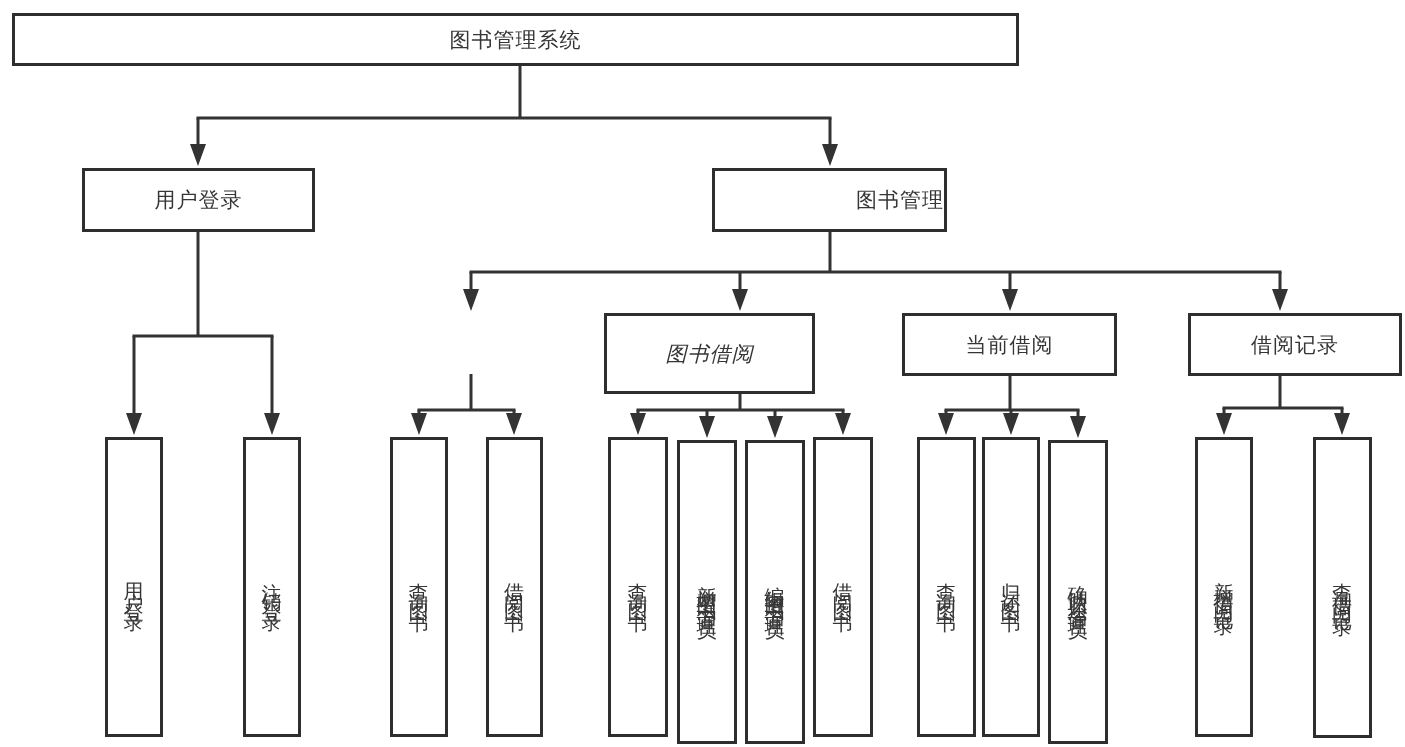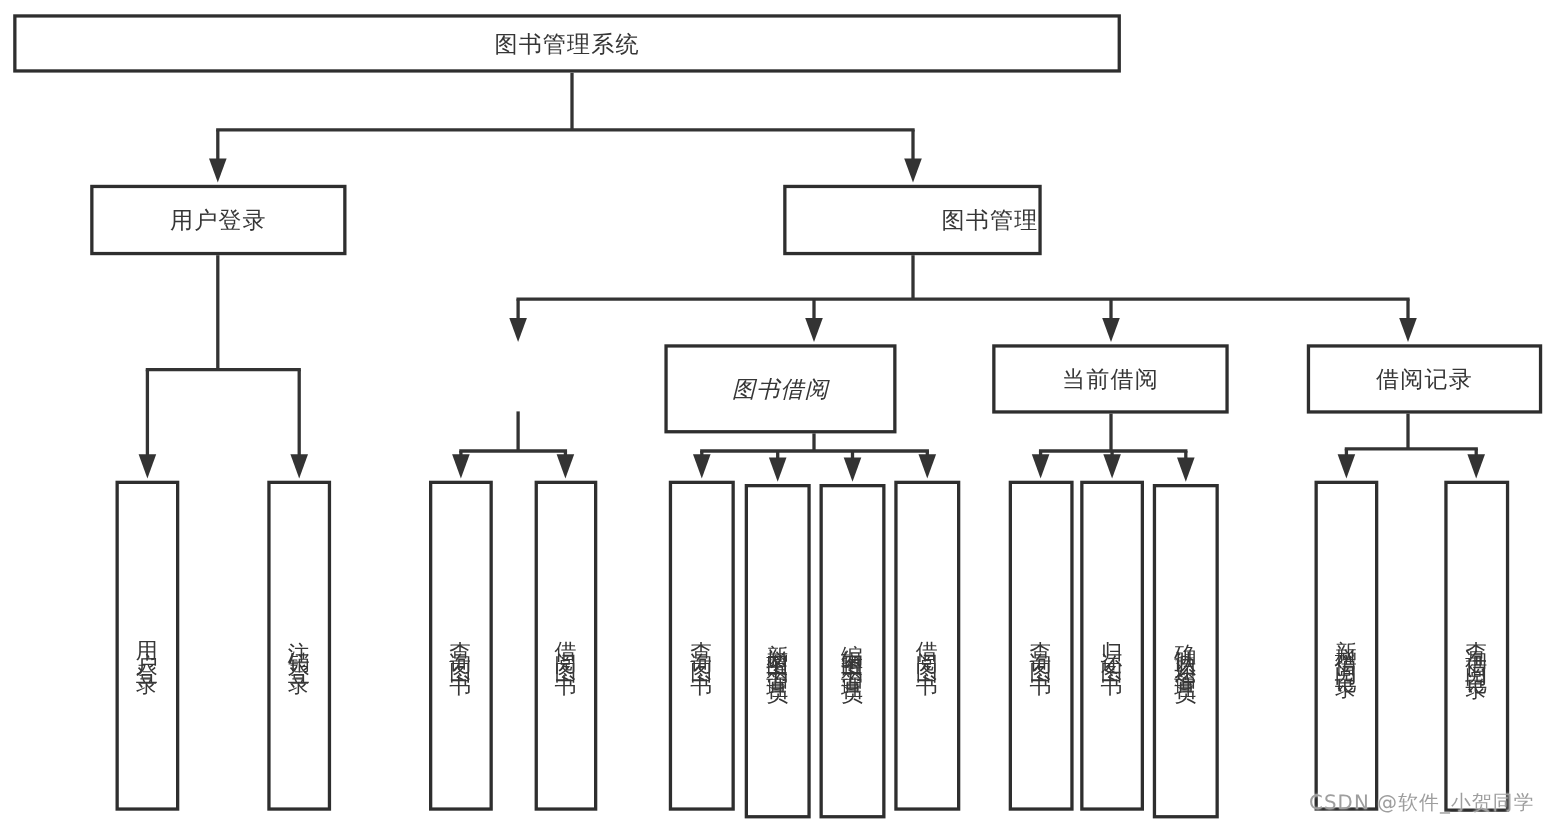--- a/index.html
+++ b/index.html
@@ -218,15 +218,14 @@
     <span class="vtext">确认归还（管理员）</span>
   </div>
 
   <div id="l-br-add" class="vbox mid">
     <span class="vtext">新增借阅记录</span>
   </div>
   <div id="l-br-query" class="vbox mid">
     <span class="vtext">查询借阅记录</span>
   </div>
 
-  <div id="watermark">CSDN @软件_小贺同学</div>
 
 </div>
 
 </body></html>

